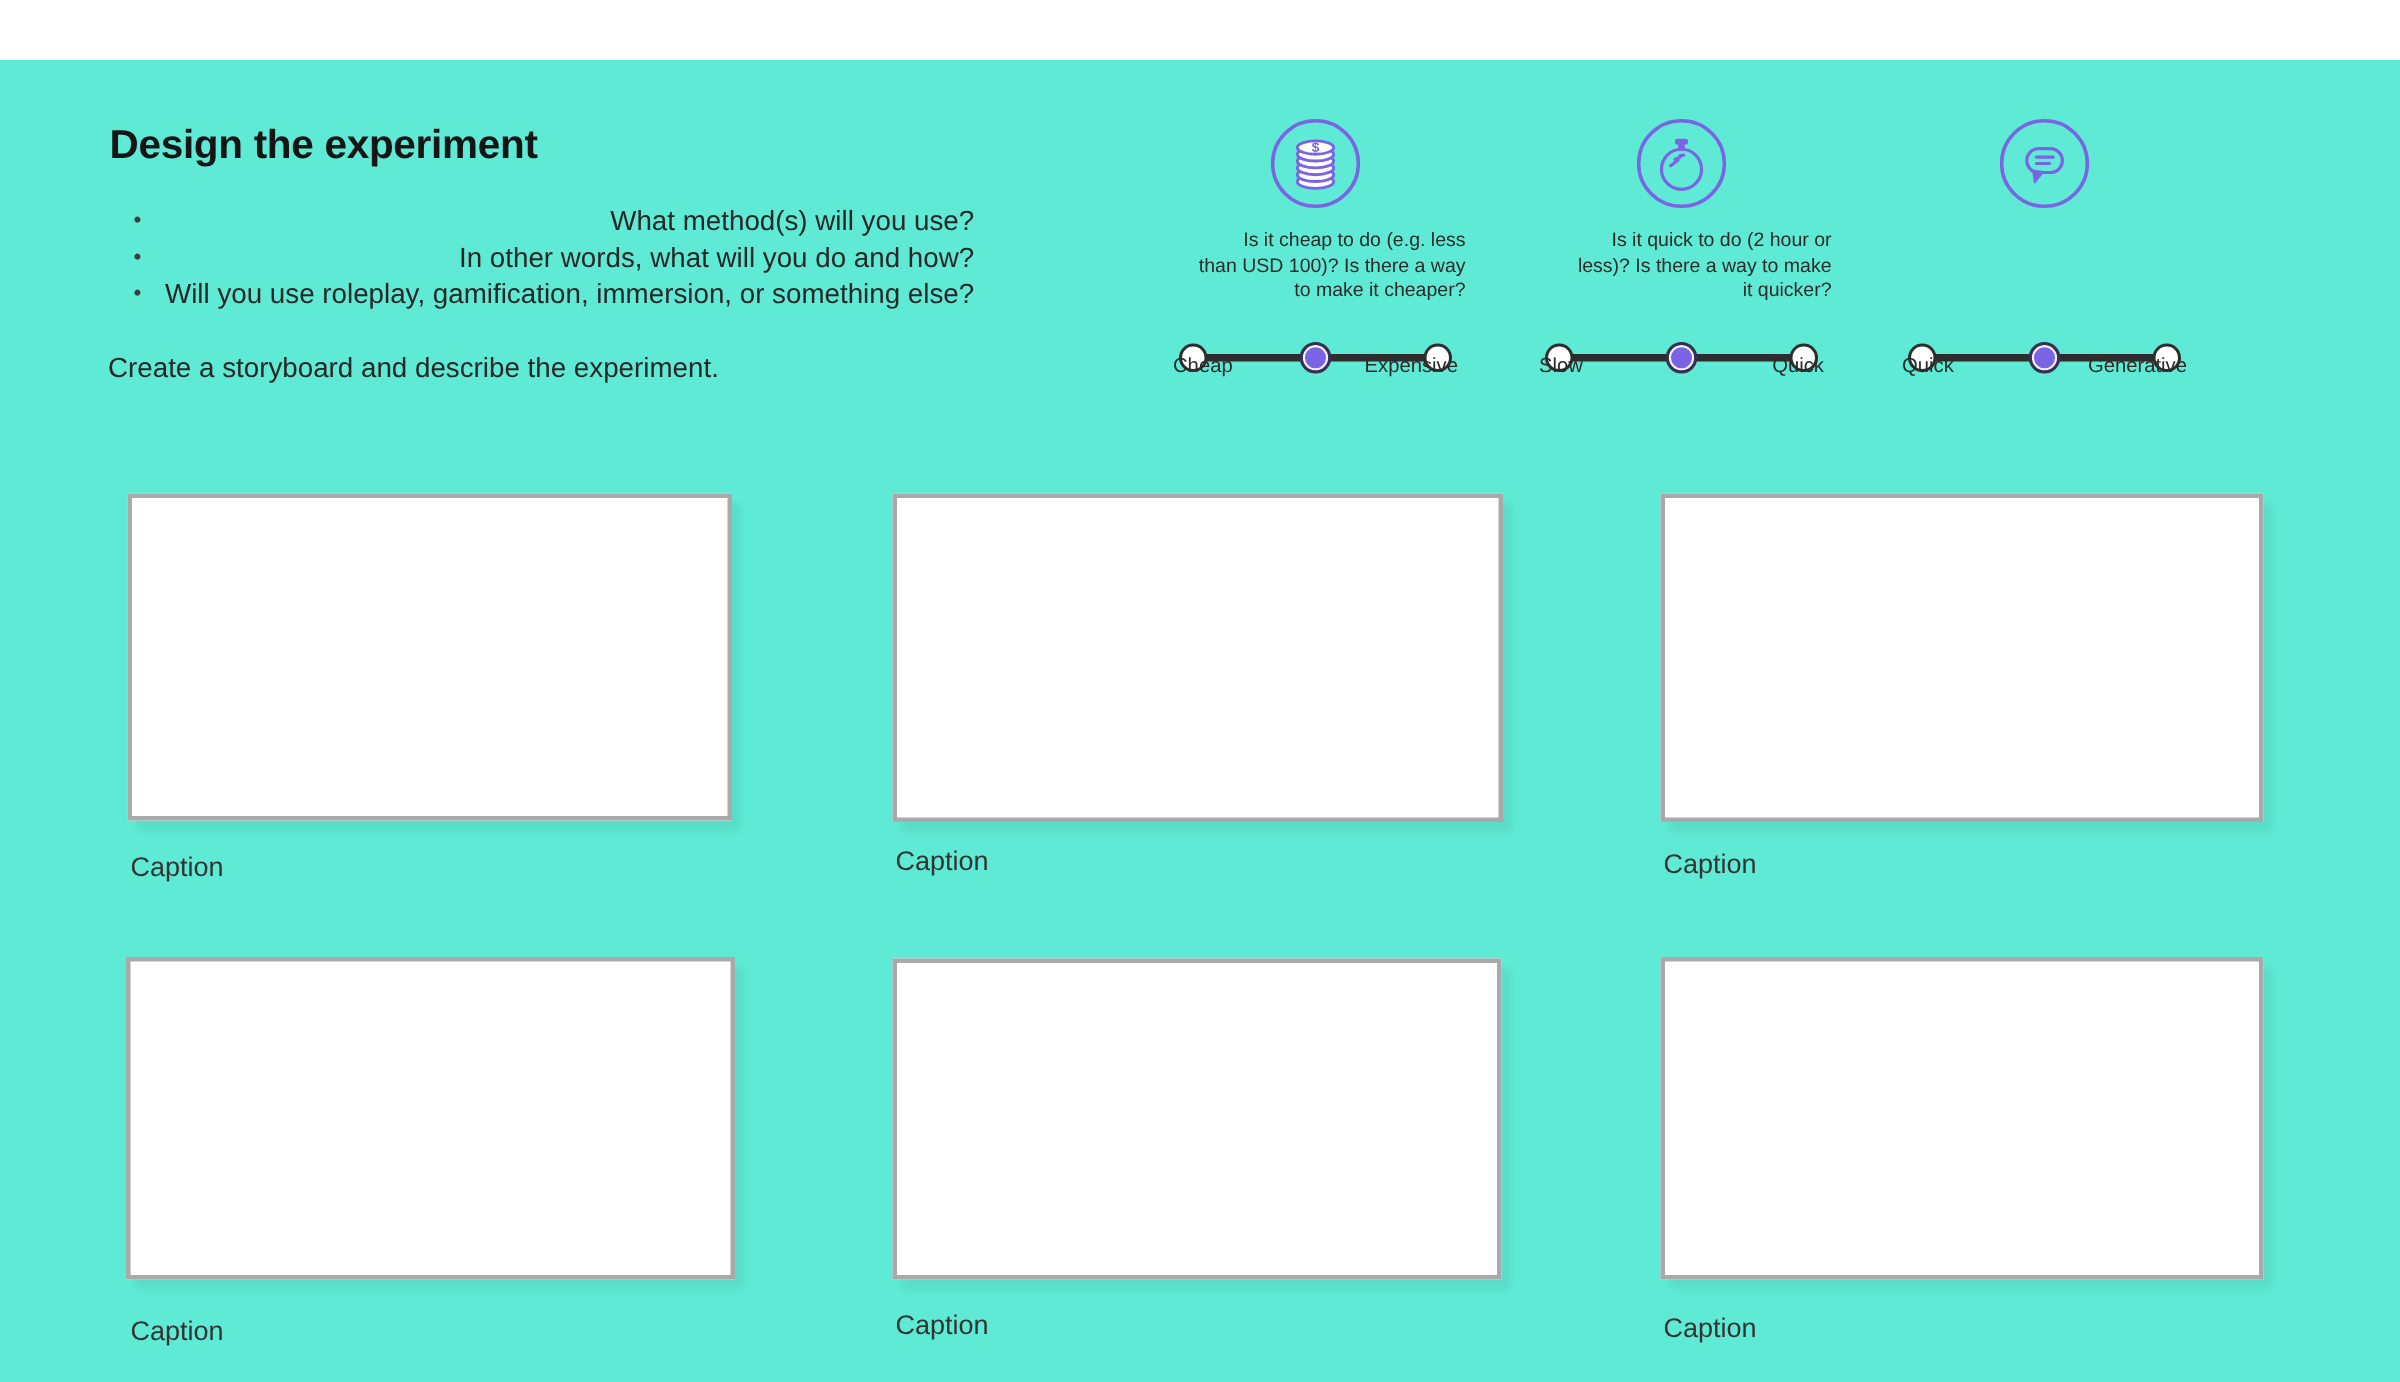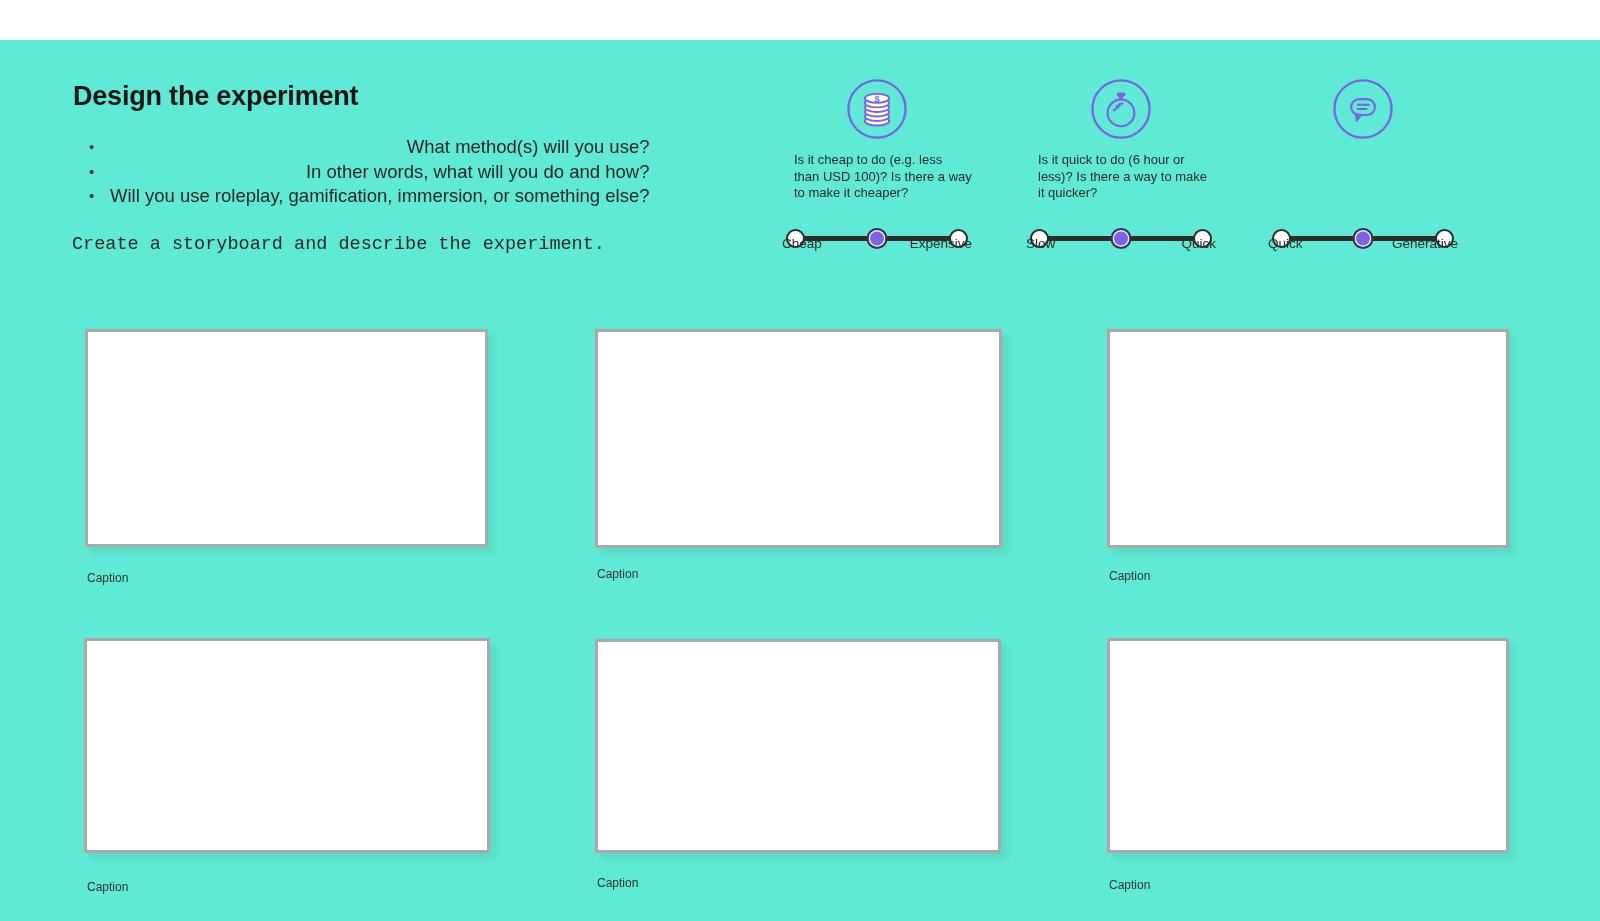--- a/index.html
+++ b/index.html
@@ -14,35 +14,35 @@
     font-size:27px; line-height:32px; font-weight:700; letter-spacing:-0.2px; color:#151515;
   }
   .bullet-list { position:absolute; left:89px; top:95px; margin:0; padding:0; list-style:none;text-align:right; }
   .bullet-list li {
     position:relative; padding-left:21px; font-size:18.5px; line-height:24.6px; color:#272727; white-space:nowrap;
   }
   .bullet-list li::before {
     content:"•"; position:absolute; left:0; top:0; font-size:15px; line-height:24.6px; color:#3c3c3c;
   }
   .board-instruction {
-    position:absolute; left:72px; top:192px; margin:0; font-size:18.5px; line-height:25px; color:#272727; white-space:nowrap;font-family:Liberation Mono, monospace;
+    position:absolute; left:72px; top:192px; margin:0; font-size:18.5px; line-height:25px; color:#272727; white-space:nowrap;
   }
 
   
   .criterion { position:absolute; top:38px; width:200px; height:192px; }
   .criterion .icon-wrap { position:absolute; top:0; left:50%; transform:translateX(-50%); width:62px; height:62px; }
   .criterion svg { width:62px; height:62px; display:block; }
 
   svg .s  { stroke:var(--accent,#7B64E4); fill:none; stroke-width:2.4; }
   svg .s2 { stroke:var(--accent,#7B64E4); fill:none; stroke-width:2.2; stroke-linecap:round; stroke-linejoin:round; }
   svg .sw { stroke:var(--accent,#7B64E4); fill:#ffffff; stroke-width:2; }
   svg .f  { fill:var(--accent,#7B64E4); stroke:var(--accent,#7B64E4); stroke-linejoin:round; }
   svg .coin-dollar { fill:var(--accent,#7B64E4); font:bold 9.5px "Liberation Sans", sans-serif; text-anchor:middle; }
 
-  .question { position:absolute; top:74px; left:17px; width:200px; text-align:left; }
+  .question { position:absolute; top:74px; left:0; width:200px; text-align:right; }
   .question div { font-size:13px; line-height:16.5px; color:#2b2b2b; white-space:nowrap; }
 
   .slider { position:absolute; top:150px; left:9px; width:182px; height:21px; }
   .slider .track {
     position:absolute; left:8px; right:8px; top:8px; height:5px; border-radius:3px;
     background:var(--track,#2D2D2D);
   }
   .knob {
     position:absolute; top:1px; width:19px; height:19px; border-radius:50%;
     background:#ffffff; border:2.5px solid var(--track,#2D2D2D); box-sizing:border-box;
@@ -58,21 +58,21 @@
     display:flex; justify-content:space-between;
     font-size:13.5px; color:#2b2b2b;
   }
 
   
   .frame {
     position:absolute; background:#ffffff; box-sizing:border-box;
     border:3px solid var(--frame-border,#A9A9A9);
     box-shadow:6px 7px 5px rgba(0,0,0,0.06);
   }
-  .caption { position:absolute; font-size:12px; line-height:19px; color:#333333; }
+  .caption { position:absolute; font-size:18px; line-height:19px; color:#333333; }
 </style>
 </head>
 <body>
 
 <div class="canvas">
 
   <h1 class="board-title">Design the experiment</h1>
 
   <ul class="bullet-list">
     <li>What method(s) will you use?</li>
@@ -118,21 +118,21 @@
         <circle class="s" cx="32" cy="32" r="29.5"></circle>
         <rect class="f" x="28" y="15.5" width="8" height="3" rx="1"></rect>
         <rect class="f" x="30.2" y="18" width="3.6" height="4.5"></rect>
         <circle class="s2" cx="32" cy="36" r="13.8"></circle>
         <path class="s2" d="M24.5 33.5 L29.5 29.8"></path>
         <path class="s2" d="M27.5 29.2 L31 27.6"></path>
         <path class="s2" d="M31 26.6 L33.5 26.3"></path>
       </svg>
     </div>
     <div class="question">
-      <div>Is it quick to do (6 hour or</div>
+      <div>Is it quick to do (2 hour or</div>
       <div>less)? Is there a way to make</div>
       <div>it quicker?</div>
     </div>
     <div class="slider">
       <div class="track"></div>
       <div class="knob left"></div>
       <div class="knob mid"></div>
       <div class="knob right"></div>
     </div>
     <div class="slider-labels">

